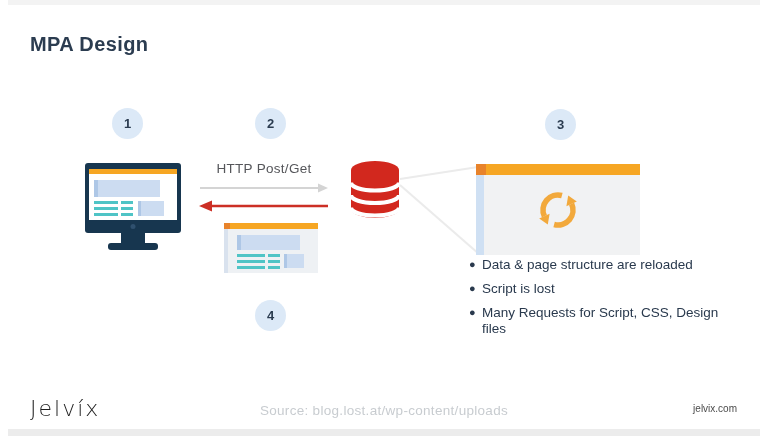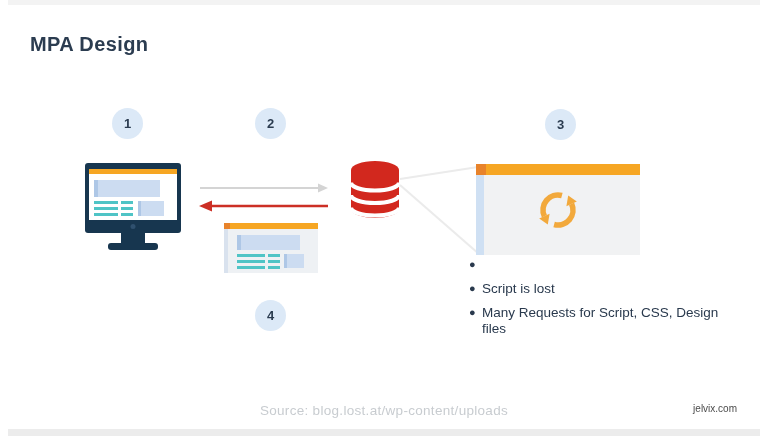--- a/index.html
+++ b/index.html
@@ -174,20 +174,21 @@
             <div class="blk-side"></div>
           </div>
         </div>
       </div>
       <div class="mon-cam"></div>
     </div>
     <div class="mon-neck"></div>
     <div class="mon-base"></div>
   </div>
 
+  <div class="http-label">HTTP Post/Get</div>
   <svg class="arrows-svg" width="132" height="32" viewBox="0 0 132 32">
     <line x1="2" y1="7" x2="122" y2="7" stroke="#d4d4d4" stroke-width="2"></line>
     <polygon points="120,2.5 130,7 120,11.5" fill="#d4d4d4"></polygon>
     <line x1="11" y1="25" x2="130" y2="25" stroke="#cc2f25" stroke-width="2.6"></line>
     <polygon points="1,25 14,19.5 14,30.5" fill="#cc2f25"></polygon>
   </svg>
 
   <svg class="db-svg" width="50" height="60" viewBox="0 0 50 60">
     <path d="M1,10 A24,9 0 0 1 49,10 L49,49 A24,9 0 0 1 1,49 Z" fill="#d2281e"></path>
     <path d="M1,22.5 A24,8 0 0 0 49,22.5" fill="none" stroke="#ffffff" stroke-width="4.2"></path>
@@ -208,20 +209,21 @@
       <path d="M27.9,9.5 A15,15 0 0 0 10.4,30.3" fill="none" stroke="#f2a93c" stroke-width="5.6"></path>
       <polygon points="13.8,38.6 15.6,27.8 5.2,32.6" fill="#f2a93c"></polygon>
       <path d="M20.1,38.5 A15,15 0 0 0 37.6,17.7" fill="none" stroke="#f2a93c" stroke-width="5.6"></path>
       <polygon points="34.2,9.4 32.4,20.2 42.8,15.4" fill="#f2a93c"></polygon>
     </svg>
   </div>
 
   <div class="notes">
     <div class="note-item">
       <span class="note-bullet">●</span>
+      <span class="note-text">Data &amp; page structure are reloaded</span>
     </div>
     <div class="note-item">
       <span class="note-bullet">●</span>
       <span class="note-text">Script is lost</span>
     </div>
     <div class="note-item">
       <span class="note-bullet">●</span>
       <span class="note-text">Many Requests for Script, CSS, Design files</span>
     </div>
   </div>
@@ -245,17 +247,18 @@
           <div class="mini-dash-row">
               <span class="mini-dash mini-dash-a"></span>
               <span class="mini-dash mini-dash-b"></span>
             </div>
         </div>
         <div class="mini-side"></div>
       </div>
     </div>
   </div>
 
+  <div class="footer-logo">Jelvíx</div>
   <div class="footer-source">Source: blog.lost.at/wp-content/uploads</div>
   <div class="footer-site">jelvix.com</div>
 
   <div class="edge-strip edge-bottom"></div>
 </div>
 
 </body></html>

